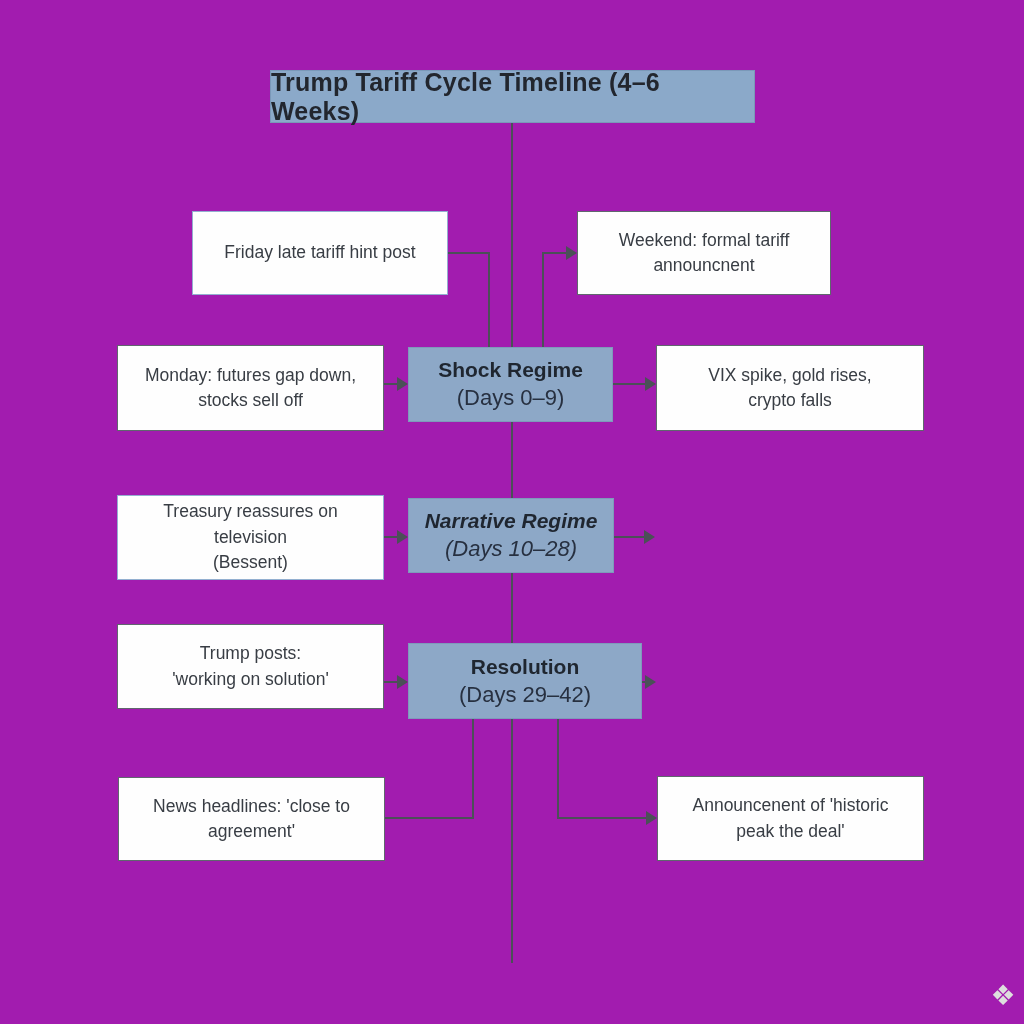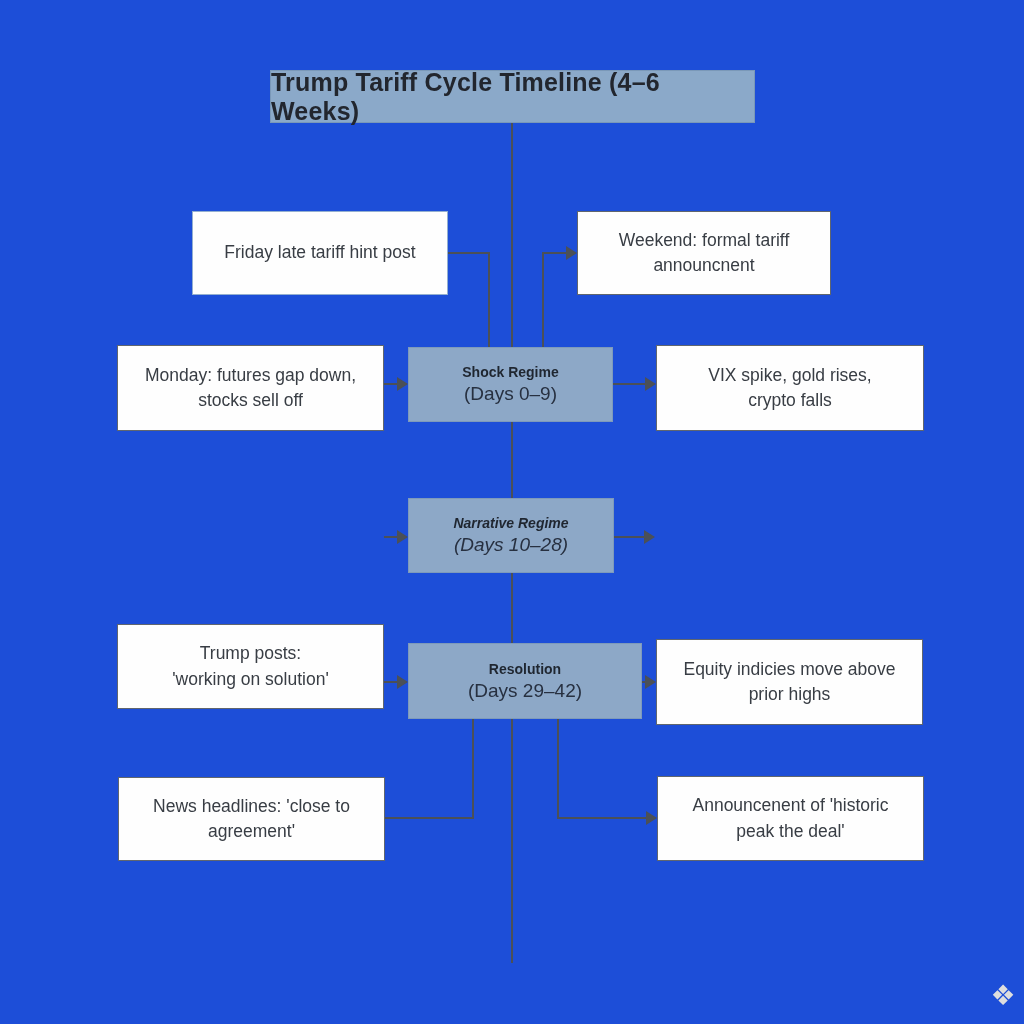--- a/index.html
+++ b/index.html
@@ -1,20 +1,20 @@
 <!DOCTYPE html>
 <html><head>
 <meta charset="utf-8">
 <style>
   html, body { margin: 0; padding: 0; background: #ffffff; }
   .canvas {
     position: relative;
     width: 1024px;
     height: 1024px;
-    background: #1d4ed8;
+    background: #a21caf;
     font-family: "Liberation Sans", sans-serif;
     overflow: hidden;
   }
   .line { position: absolute; background: #4b5057; z-index: 1; }
   .arrow-r {
     position: absolute; width: 0; height: 0; z-index: 1;
     border-top: 7px solid transparent;
     border-bottom: 7px solid transparent;
     border-left: 11px solid #4b5057;
   }
@@ -23,22 +23,22 @@
     background: #8ba9c9; border: 1px solid #7a98b8; box-sizing: border-box;
     display: flex; align-items: center; justify-content: center;
     font-size: 25px; font-weight: bold; color: #22262e; z-index: 2;
     letter-spacing: 0.2px;
   }
   .stage {
     position: absolute; background: #8da8c7; border: 1px solid #7e9aba;
     box-sizing: border-box; z-index: 2;
     display: flex; flex-direction: column; align-items: center; justify-content: center;
   }
-  .stage-name { font-weight: bold; font-size: 14px; color: #1f2630; text-align: right; }
-  .stage-days { font-size: 19px; color: #273040; margin-top: 3px; }
+  .stage-name { font-weight: bold; font-size: 21px; color: #1f2630; text-align: right; }
+  .stage-days { font-size: 22px; color: #273040; margin-top: 3px; }
   .box {
     position: absolute; background: #fefefe; box-sizing: border-box; z-index: 2;
     display: flex; align-items: center; justify-content: center;
     text-align: center; font-size: 17.5px; color: #383d44;
     line-height: 1.45; white-space: pre-line; padding: 4px 10px;
   }
   .b-gray { border: 1.5px solid #60666e; }
   .b-blue { border: 1.5px solid #93afd0; }
   .watermark {
     position: absolute; right: 8px; bottom: 14px; z-index: 3;
@@ -93,29 +93,29 @@
   </div>
   <div class="box b-gray" style="left:117px; top:345px; width:267px; height:86px;">Monday: futures gap down,
 stocks sell off</div>
   <div class="box b-gray" style="left:656px; top:345px; width:268px; height:86px;">VIX spike, gold rises,
 crypto falls</div>
 
   <div class="stage" style="left:408px; top:498px; width:206px; height:75px;font-style:italic;">
     <div class="stage-name">Narrative Regime</div>
     <div class="stage-days">(Days 10–28)</div>
   </div>
+  <div class="box b-blue" style="left:117px; top:495px; width:267px; height:85px;">Treasury reassures on television
+(Bessent)</div>
 
   <div class="stage" style="left:408px; top:643px; width:234px; height:76px;">
     <div class="stage-name">Resolution</div>
     <div class="stage-days">(Days 29–42)</div>
   </div>
   <div class="box b-gray" style="left:117px; top:624px; width:267px; height:85px;">Trump posts:
 'working on solution'</div>
-  <div class="box b-gray" style="left:656px; top:639px; width:267px; height:86px;">Equity indicies move above
-prior highs</div>
 
   <div class="box b-gray" style="left:118px; top:777px; width:267px; height:84px;">News headlines: 'close to
 agreement'</div>
   <div class="box b-gray" style="left:657px; top:776px; width:267px; height:85px;">Announcenent of 'historic
 peak the deal'</div>
 
   <div class="watermark">
     <span class="watermark-icon">❖</span>
   </div>
 

